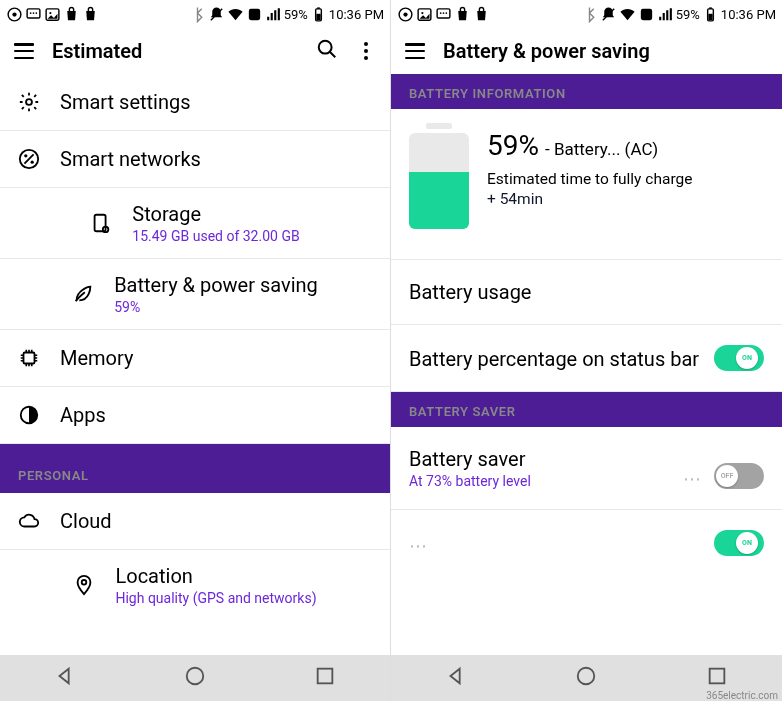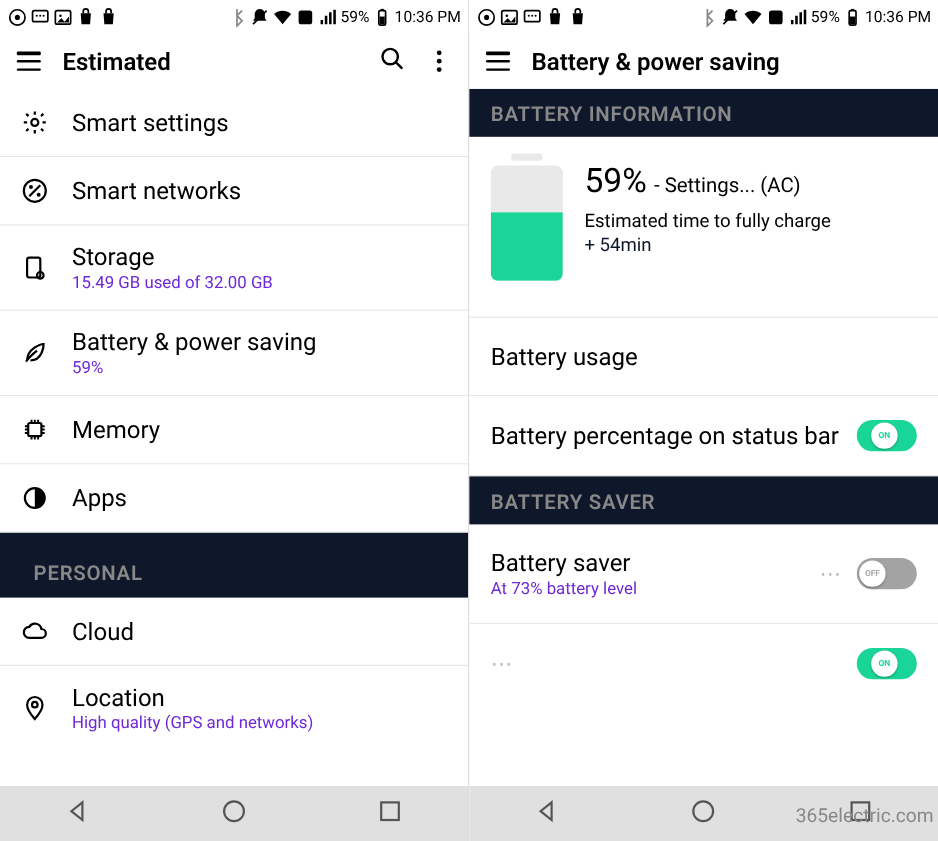--- a/index.html
+++ b/index.html
@@ -13,49 +13,49 @@
   .si{width:17px;height:17px;}
   .appbar{height:46px;display:flex;align-items:center;padding:0 14px;gap:18px;}
   .hamb{width:20px;height:16px;display:flex;flex-direction:column;justify-content:space-between;}
   .hamb div{height:2.5px;background:#000;border-radius:1px;}
   .title{font-size:20px;font-weight:600;color:#000;flex:1;}
   .search-ico{width:22px;height:22px;}
   .overflow{width:20px;display:flex;flex-direction:column;gap:3px;align-items:center;}
   .overflow div{width:4px;height:4px;background:#000;border-radius:50%;}
   .content{flex:1;overflow:hidden;}
   .row{display:flex;align-items:center;padding:16px 18px;border-bottom:1px solid #e8e8e8;gap:20px;}
-  .row.tall{padding:14px 18px;}
+  .row.tall{padding:14px 18px;justify-content:center;}
   .icon{width:22px;height:22px;flex-shrink:0;display:flex;align-items:center;justify-content:center;}
   .txt{display:flex;flex-direction:column;gap:2px;}
   .lbl{font-size:20px;color:#000;}
   .sub{font-size:14px;color:#6d28d9;}
-  .section{background:#0f172a;padding:18px 18px 10px;font-size:17px;font-weight:600;color:#888;letter-spacing:0.3px;}
-  .section.small{padding:24px 28px 10px;letter-spacing:0.6px;}
+  .section{background:#4c1d95;padding:18px 18px 10px;font-size:13px;font-weight:600;color:#888;letter-spacing:0.3px;}
+  .section.small{padding:24px 18px 10px;letter-spacing:0.6px;}
   .section.tight{padding:12px 18px 8px;}
   .navbar{height:46px;background:#e0e0e0;display:flex;align-items:center;justify-content:space-around;}
   .nav-btn{width:22px;height:22px;}
   
   .battcard{display:flex;gap:18px;padding:20px 18px 30px;border-bottom:1px solid #e8e8e8;}
   .batt-graphic{width:60px;height:96px;border-radius:6px;background:#e9e9e9;position:relative;overflow:hidden;margin-top:4px;}
   .batt-cap{position:absolute;top:-6px;left:50%;transform:translateX(-50%);width:26px;height:6px;background:#e9e9e9;border-radius:2px;}
   .batt-fill{position:absolute;bottom:0;left:0;right:0;height:59%;background:#1ad598;}
   .batt-txt{display:flex;flex-direction:column;gap:2px;}
   .batt-pct{font-size:28px;color:#000;display:inline;}
   .batt-state{font-size:17px;color:#000;display:inline;}
   .batt-line{display:flex;align-items:baseline;gap:6px;flex-wrap:wrap;}
-  .row2{display:flex;align-items:center;justify-content:space-between;padding:20px 18px;border-bottom:1px solid #e8e8e8;}
+  .row2{display:flex;align-items:flex-end;justify-content:space-between;padding:20px 18px;border-bottom:1px solid #e8e8e8;}
   .row2 .txt{flex:1;padding-right:8px;}
   .toggle{width:50px;height:26px;border-radius:13px;position:relative;flex-shrink:0;}
   .toggle.on{background:#1ad598;}
   .toggle.off{background:#a3a3a3;}
   .knob{position:absolute;top:2px;width:22px;height:22px;border-radius:50%;background:#fff;box-shadow:0 1px 2px rgba(0,0,0,0.25);display:flex;align-items:center;justify-content:center;font-size:7px;font-weight:700;}
-  .toggle.on .knob{right:16px;color:#1ad598;}
+  .toggle.on .knob{right:6px;color:#1ad598;}
   .toggle.off .knob{left:2px;color:#aaa;}
   .dots3{color:#bbb;font-size:18px;letter-spacing:1px;margin-right:12px;}
-  .watermark{position:absolute;right:4px;bottom:12px;font-size:16px;color:#888;}
+  .watermark{position:absolute;right:4px;bottom:0;font-size:10px;color:#888;}
 </style>
 </head>
 <body>
 
 <div class="shot left">
   <div class="statusbar">
     <div class="status-group">
       <span>
           <svg class="si" viewBox="0 0 24 24">
             <circle cx="12" cy="12" r="9" fill="none" stroke="#000" stroke-width="2"></circle>
@@ -349,21 +349,21 @@
     <div class="battcard">
       <div style="position:relative;">
         <div class="batt-cap"></div>
         <div class="batt-graphic">
           <div class="batt-fill"></div>
         </div>
       </div>
       <div class="batt-txt">
         <div class="batt-line">
           <span class="batt-pct">59%</span>
-          <span class="batt-state">- Settings... (AC)</span>
+          <span class="batt-state">- Battery... (AC)</span>
         </div>
         <span style="font-size:15.5px;color:#000;margin-top:6px;">Estimated time to fully charge</span>
         <span style="font-size:15.5px;color:#0f172a;">+ 54min</span>
       </div>
     </div>
 
     <div class="row2">
       <div class="txt">
           <span class="lbl">Battery usage</span>
         </div>

